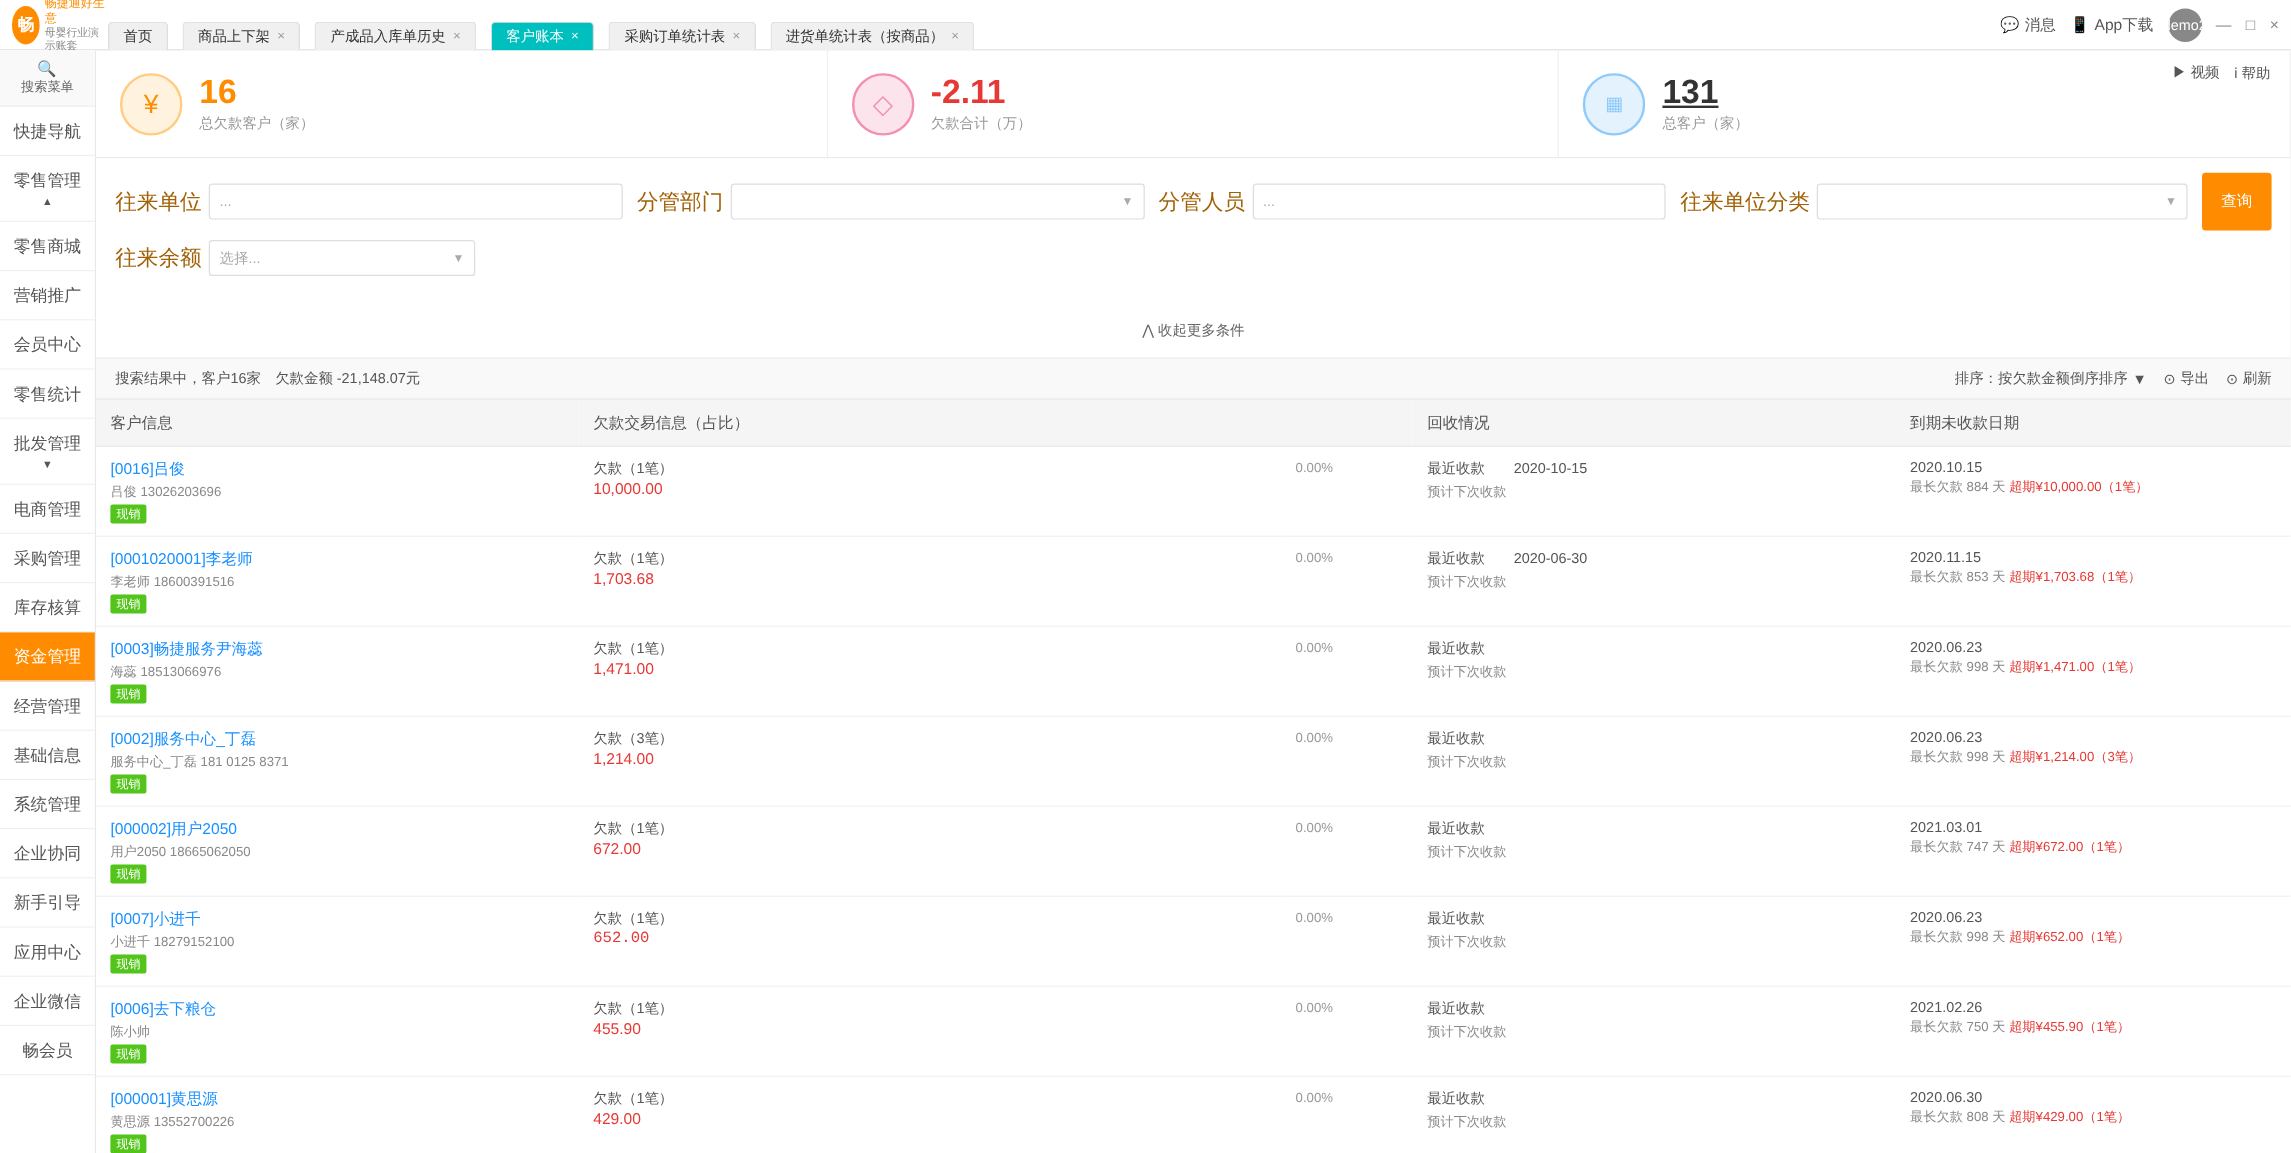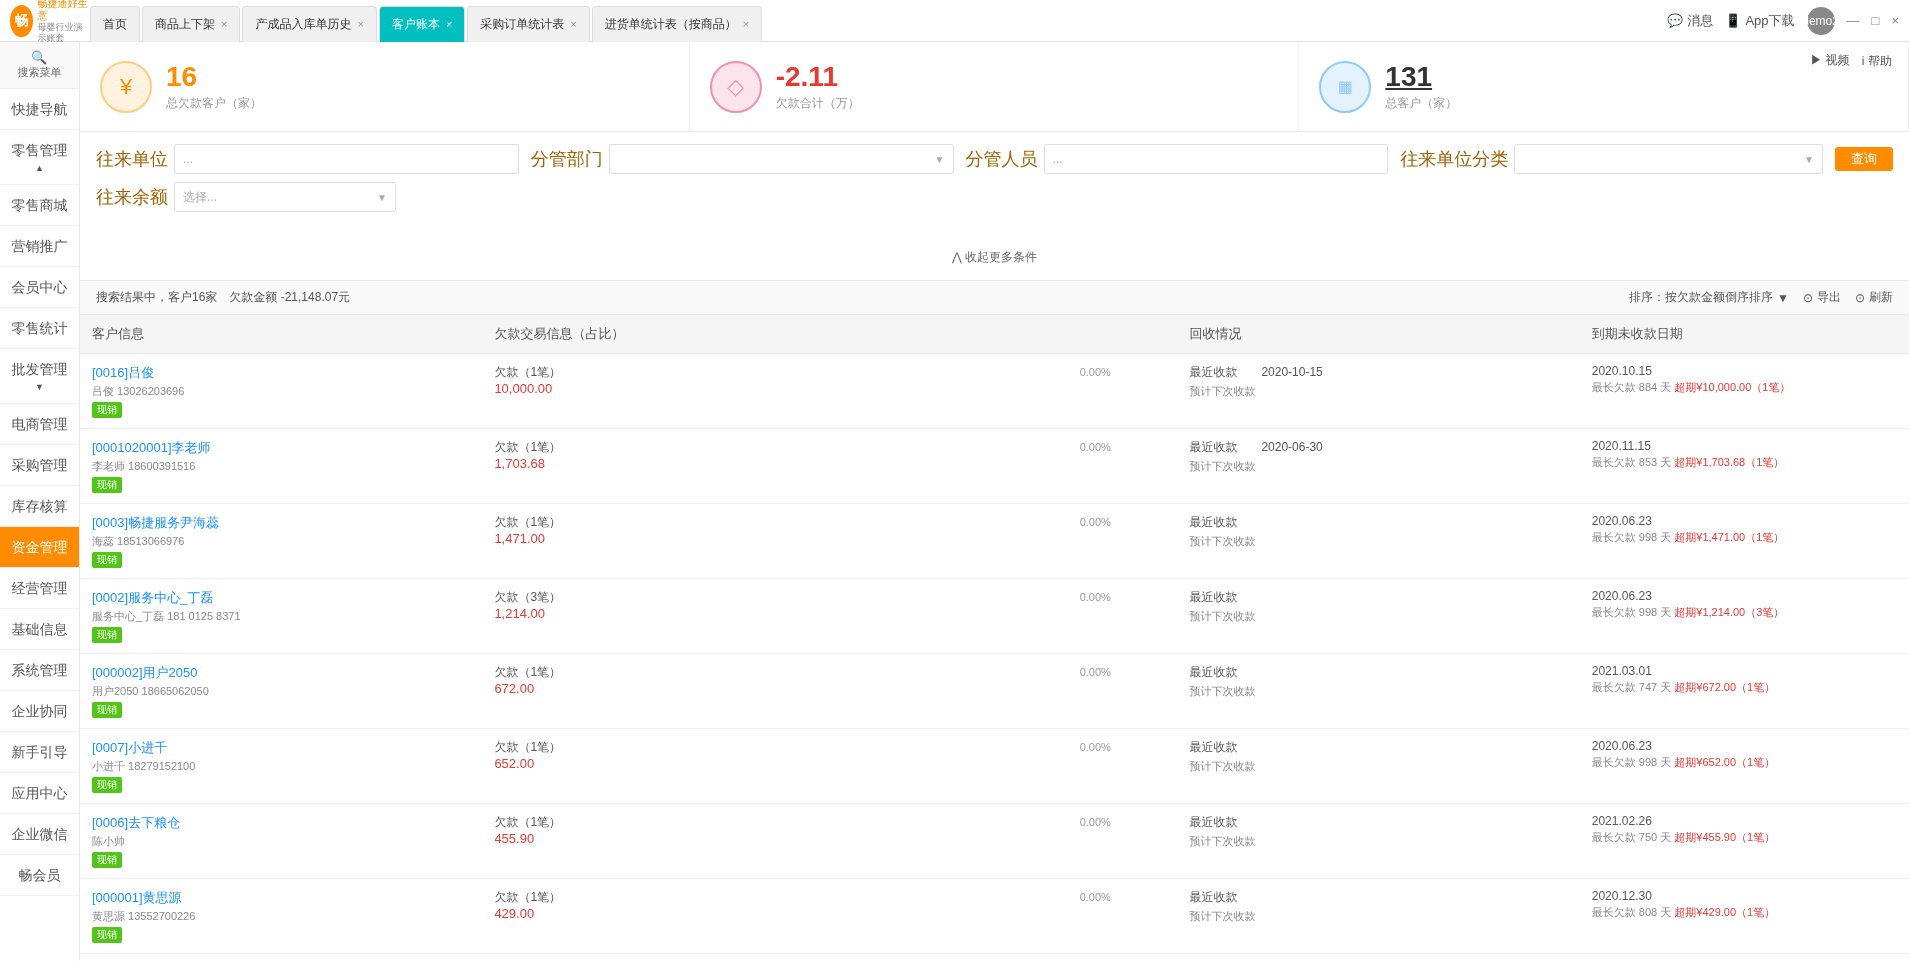--- a/index.html
+++ b/index.html
@@ -4,21 +4,21 @@
   <style>
     * { box-sizing: border-box; margin: 0; padding: 0; }
     body { font-family: "Microsoft YaHei", Arial, sans-serif; font-size: 13px; background: #f5f5f5; color: #333; }
 
     
     .top-bar { display: flex; align-items: center; background: #fff; height: 42px; border-bottom: 1px solid #e0e0e0; padding: 0 10px; }
     .logo-area { display: flex; align-items: center; width: 80px; }
     .logo-icon { width: 32px; height: 32px; background: #ff8c00; border-radius: 50%; display: flex; align-items: center; justify-content: center; color: #fff; font-size: 14px; font-weight: bold; }
     .logo-text { font-size: 10px; color: #ff8c00; margin-left: 4px; line-height: 1.2; }
     .top-tabs { display: flex; flex: 1; height: 42px; align-items: flex-end; overflow: hidden; }
-    .top-tab { display: flex; align-items: center; padding: 0 12px; height: 36px; background: #f0f0f0; border-radius: 4px 4px 0 0; margin-right: 2px; font-size: 12px; cursor: pointer; white-space: nowrap; border: 1px solid #ddd; border-bottom: none; }
+    .top-tab { display: flex; align-items: center; padding: 0 12px; height: 24px; background: #f0f0f0; border-radius: 4px 4px 0 0; margin-right: 12px; font-size: 12px; cursor: pointer; white-space: nowrap; border: 1px solid #ddd; border-bottom: none; }
     .top-tab.active { background: #00bfbf; color: #fff; }
     .top-tab .close-x { margin-left: 6px; color: #999; font-size: 11px; cursor: pointer; }
     .top-tab.active .close-x { color: #fff; }
     .top-right { display: flex; align-items: center; gap: 12px; margin-left: auto; font-size: 13px; color: #555; }
     .top-right .msg-icon, .top-right .app-icon { cursor: pointer; display: flex; align-items: center; gap: 4px; }
     .avatar { width: 28px; height: 28px; border-radius: 50%; background: #ccc; display: flex; align-items: center; justify-content: center; font-size: 12px; color: #fff; background: #888; }
 
     
     .main-layout { display: flex; height: calc(961px - 42px); }
 
@@ -46,21 +46,21 @@
     .stat-label { font-size: 12px; color: #999; margin-top: 2px; }
     .stat-top-right { position: absolute; top: 10px; right: 16px; display: flex; gap: 12px; font-size: 12px; color: #555; cursor: pointer; margin-left: 24px; }
 
     
     .filter-area { background: #fff; padding: 12px 16px 6px; border-bottom: 1px solid #e8e8e8; }
     .filter-row { display: flex; align-items: center; gap: 12px; margin-bottom: 8px; }
     .filter-item { display: flex; align-items: center; gap: 6px; flex: 1; }
     .filter-label { font-size: 18px; color: #a16207; white-space: nowrap; min-width: 60px; }
     .filter-input { flex: 1; height: 30px; border: 1px solid #ddd; border-radius: 3px; padding: 0 8px; font-size: 12px; background: #fff; position: relative; display: flex; align-items: center; justify-content: space-between; color: #999; cursor: pointer; }
     .filter-input .dots { color: #aaa; }
-    .btn-search { background: #ff8c00; color: #fff; border: none; padding: 0 16px; height: 24px; border-radius: 3px; font-size: 13px; cursor: pointer; white-space: nowrap; }
+    .btn-search { background: #ff8c00; color: #fff; border: none; padding: 0 16px; height: 48px; border-radius: 3px; font-size: 13px; cursor: pointer; white-space: nowrap; }
     .collapse-row { text-align: center; padding: 4px 0 8px; color: #666; font-size: 12px; cursor: pointer; margin-top: 33px; }
 
     
     .result-summary { background: #f9f9f9; padding: 8px 16px; display: flex; align-items: center; justify-content: space-between; border-bottom: 1px solid #e8e8e8; font-size: 12px; color: #555; }
     .result-actions { display: flex; gap: 14px; align-items: center; color: #555; }
     .result-actions span { cursor: pointer; display: flex; align-items: center; gap: 4px; }
 
     
     .table-area { flex: 1; overflow-y: auto; background: #fff; }
     table { width: 100%; border-collapse: collapse; }
@@ -441,21 +441,21 @@
     </td>
   </tr>
             <tr>
     <td>
       <div class="customer-name">[0007]小进千</div>
       <div class="customer-phone">小进千 18279152100</div>
       <span class="tag-green">现销</span>
     </td>
     <td>
       <div style="color:#555; font-size:12px;">欠款（1笔）</div>
-      <div class="amount-red" style="cursor:pointer;">652.00</div>
+      <div class="amount-red" style="cursor:pointer;font-family:Liberation Mono, monospace;">652.00</div>
     </td>
     <td>
       <div class="amount-gray">0.00%</div>
     </td>
     <td>
       <div style="font-size:12px; color:#555;">最近收款</div>
       <div style="font-size:11px; color:#888; margin-top:3px;">预计下次收款</div>
     </td>
     <td>
       <div class="date-text">2020.06.23</div>
@@ -499,21 +499,21 @@
       <div class="amount-red" style="cursor:pointer;">429.00</div>
     </td>
     <td>
       <div class="amount-gray">0.00%</div>
     </td>
     <td>
       <div style="font-size:12px; color:#555;">最近收款</div>
       <div style="font-size:11px; color:#888; margin-top:3px;">预计下次收款</div>
     </td>
     <td>
-      <div class="date-text">2020.12.30</div>
+      <div class="date-text">2020.06.30</div>
       <div class="overdue-days">
         最长欠款 808 天 <span class="overdue-red">超期¥429.00（1笔）</span>
       </div>
     </td>
   </tr>
           </tbody>
       </table>
     </div>
 
   </div>

